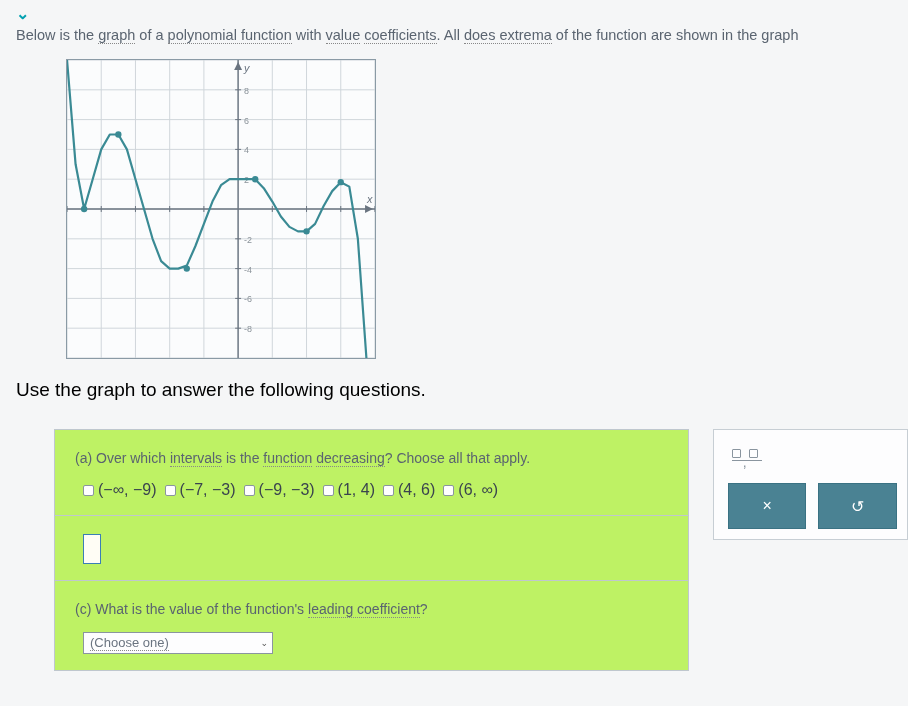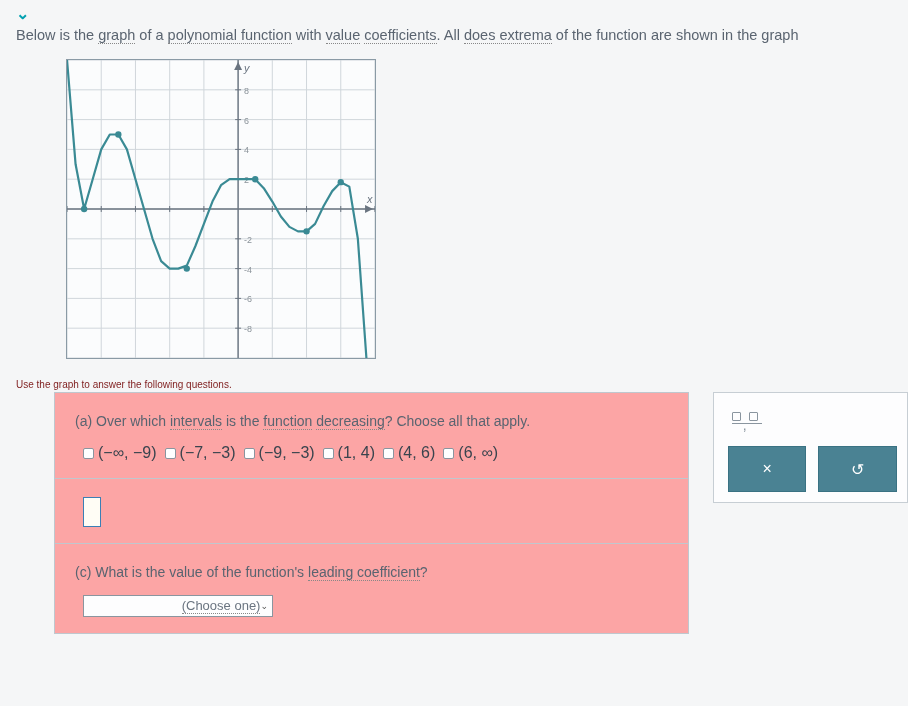--- a/index.html
+++ b/index.html
@@ -42,32 +42,32 @@
     width: 310px;
     height: 300px;
     position: relative;
   }
   .graph-box svg {
     width: 100%;
     height: 100%;
     display: block;
   }
   .subhead {
-    font-size: 10px;
-    color: #7f1d1d;
-    margin-bottom: 2px;
+    font-size: 19px;
+    color: #000000;
+    margin-bottom: 28px;
   }
   .work-row {
     display: flex;
     gap: 24px;
     align-items: flex-start;
   }
   .question-panel {
     border: 1.5px solid #bfc7ce;
-    background: #fca5a5;
+    background: #bef264;
     width: 638px;
     margin-left: 38px;
   }
   .q-section {
     padding: 18px 20px 16px 20px;
     border-bottom: 1.5px solid #bfc7ce;
   }
   .q-text {
     font-size: 14px;
     color: #5a6470;
@@ -103,21 +103,21 @@
     height: 30px;
     border: 1.5px solid #3b7fb5;
     background: #fffdf5;
     margin-left: 8px;
     padding: 2px;
     font-size: 14px;
   }
   .select-box {
     display: inline-flex;
     align-items: center;
-    justify-content: flex-end;
+    justify-content: space-between;
     border: 1.5px solid #8a959f;
     background: #fdfdfe;
     padding: 2px 4px 2px 6px;
     font-size: 13px;
     color: #6a7480;
     width: 190px;
     height: 22px;
     margin-left: 8px;
   }
   .select-box .sel-text {

